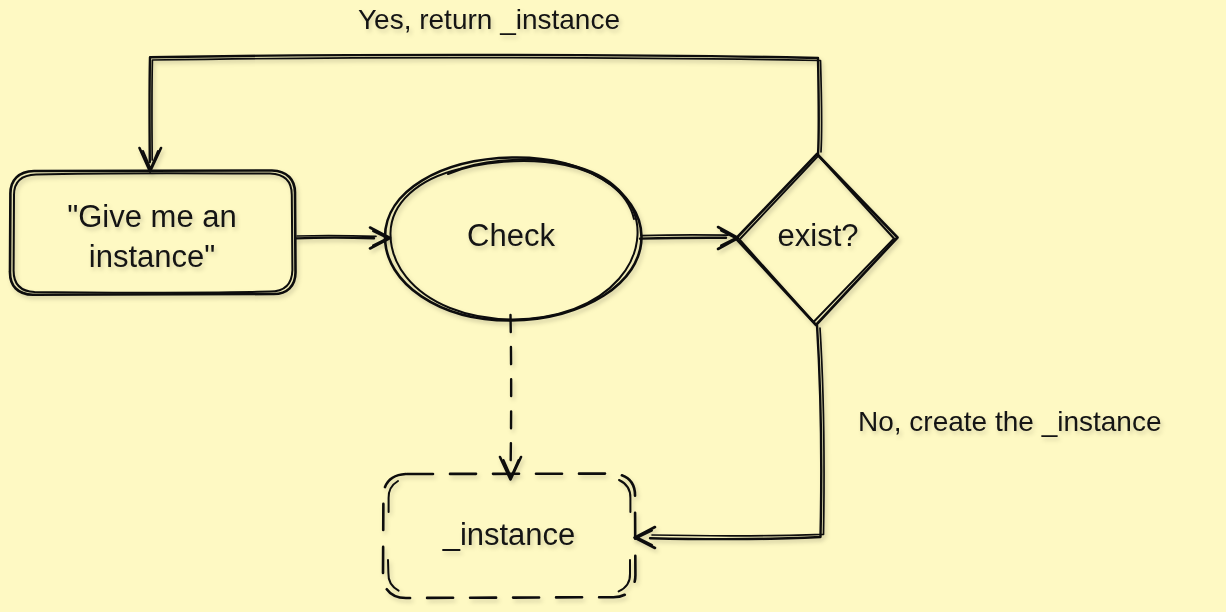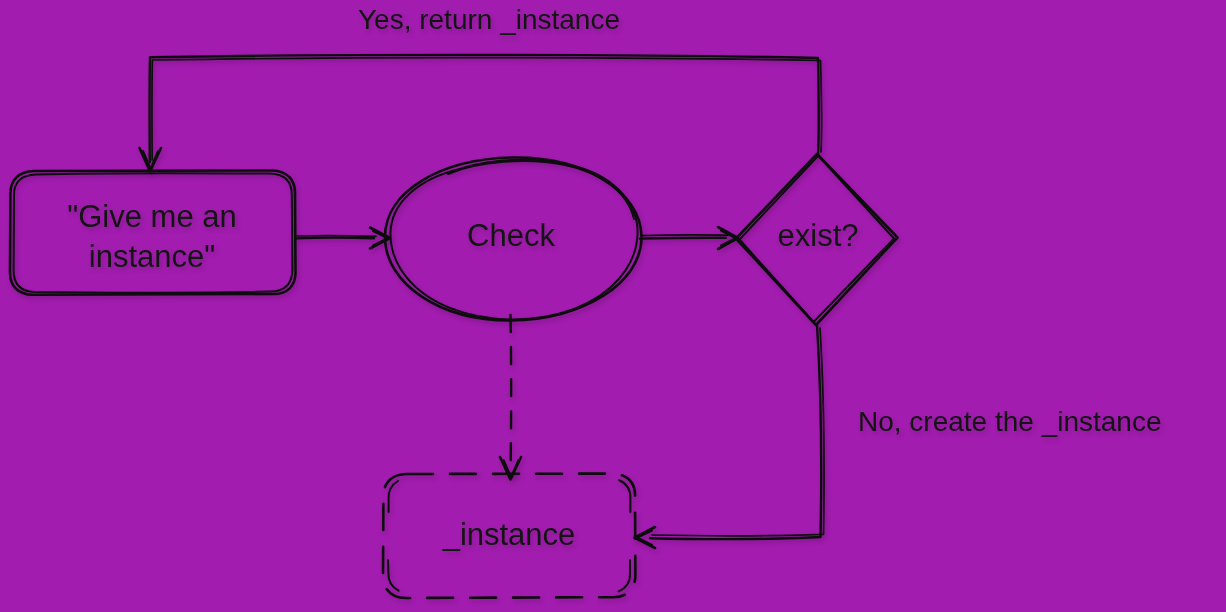--- a/index.html
+++ b/index.html
@@ -11,21 +11,21 @@
   body {
     width: 1226px;
     height: 612px;
     overflow: hidden;
     font-family: "Liberation Sans", "DejaVu Sans", sans-serif;
   }
   #diagram-root {
     position: relative;
     width: 1226px;
     height: 612px;
-    background: #a21caf;
+    background: #fef9c3;
   }
   #diagram-svg {
     display: block;
     width: 1226px;
     height: 612px;
   }
   .sketch-stroke {
     fill: none;
     stroke: #0d0d0d;
     stroke-linecap: round;

